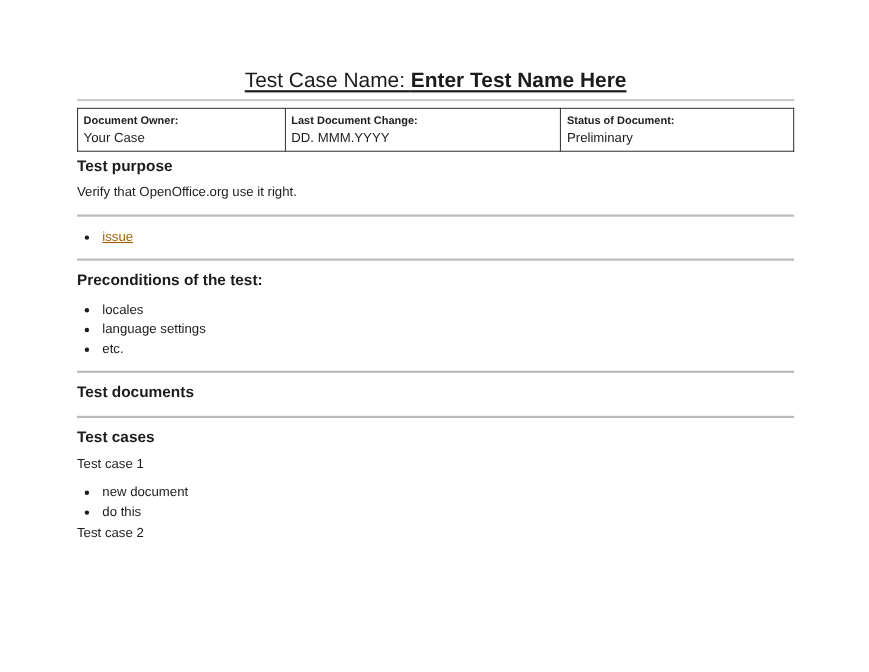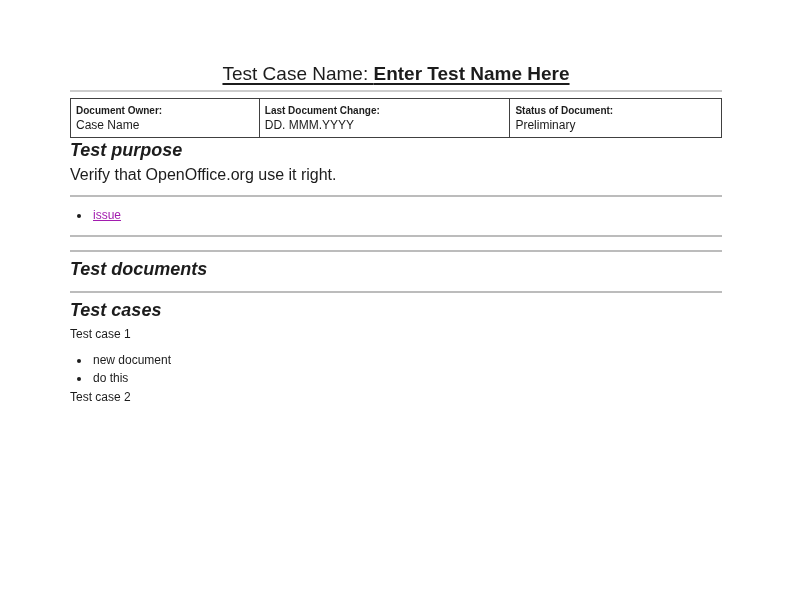--- a/index.html
+++ b/index.html
@@ -59,30 +59,29 @@
     line-height: 13px;
   }
   .cell-value {
     display: block;
     font-size: 12px;
     line-height: 15px;
     margin-top: 1px;
   }
 
   h2.section-heading {
-    font-size: 18px;
+    font-size: 14px;
     font-weight: bold;
     line-height: 17px;
     margin: 0 0 8px 0;
-    font-style: italic;
   }
   .sec-test-purpose h2.section-heading { margin-top: 4px; }
 
   p.body-text {
-    font-size: 16px;
+    font-size: 12px;
     line-height: 15px;
   }
 
   hr.section-divider {
     border: none;
     border-top: 2px solid #bcbcbc;
     margin: 13px 0 9px 0;
   }
 
   ul.bullet-list {
@@ -92,21 +91,21 @@
   }
   ul.bullet-list li {
     font-size: 12px;
     line-height: 13px;
     margin-bottom: 5px;
     padding-left: 2px;
   }
   ul.bullet-list li:last-child { margin-bottom: 0; }
 
   a.doc-link {
-    color: #a21caf;
+    color: #a16207;
     text-decoration: underline;
     cursor: pointer;
   }
 
   h3.subsection-heading {
     font-size: 12px;
     font-weight: normal;
     line-height: 15px;
     margin: 5px 0 0 0;
   }
@@ -119,21 +118,21 @@
 
   <h1 class="doc-title">
     <span class="title-underline"><span>Test Case Name: </span><span class="title-emphasis">Enter Test Name Here</span></span>
   </h1>
 
   <table class="info-table">
     <tbody>
       <tr>
         <td class="c1">
           <span class="cell-label">Document Owner:</span>
-          <span class="cell-value">Case Name</span>
+          <span class="cell-value">Your Case</span>
         </td>
         <td class="c2">
           <span class="cell-label">Last Document Change:</span>
           <span class="cell-value">DD. MMM.YYYY</span>
         </td>
         <td class="c3">
           <span class="cell-label">Status of Document:</span>
           <span class="cell-value">Preliminary</span>
         </td>
       </tr>
@@ -150,20 +149,28 @@
   <div>
     <ul class="bullet-list">
       <li>
         <a class="doc-link">issue</a>
       </li>
     </ul>
   </div>
 
   <hr class="section-divider">
 
+  <div>
+    <h2 class="section-heading">Preconditions of the test:</h2>
+    <ul class="bullet-list">
+      <li><span>locales</span></li>
+      <li><span>language settings</span></li>
+      <li><span>etc.</span></li>
+    </ul>
+  </div>
 
   <hr class="section-divider">
 
   <div>
     <h2 class="section-heading">Test documents</h2>
   </div>
 
   <hr class="section-divider">
 
   <div>

